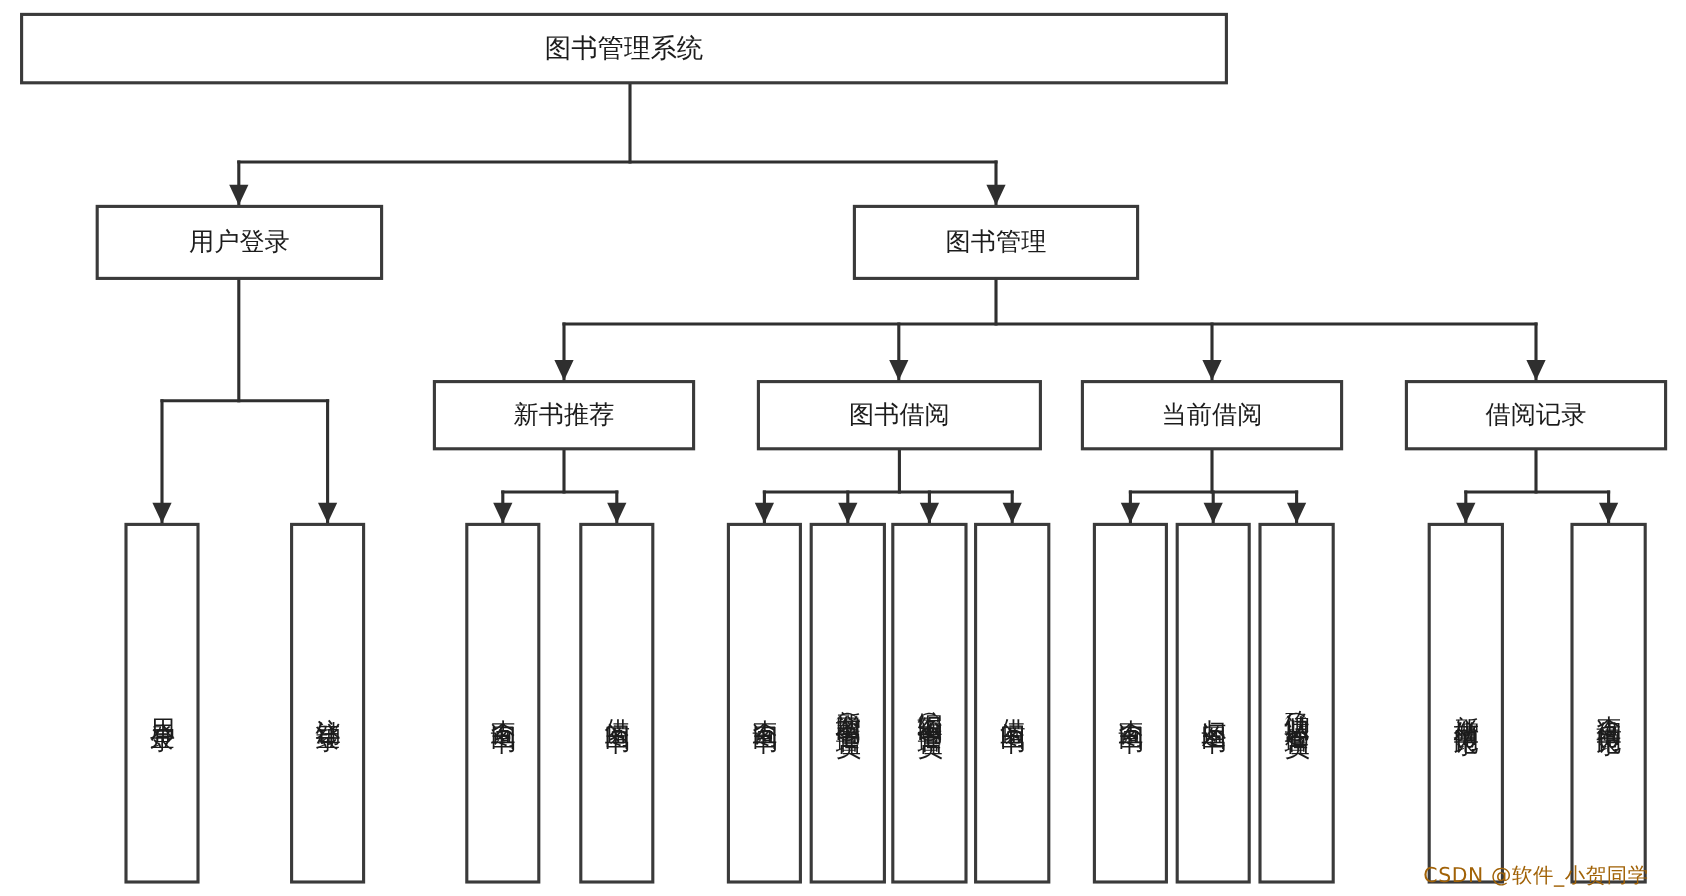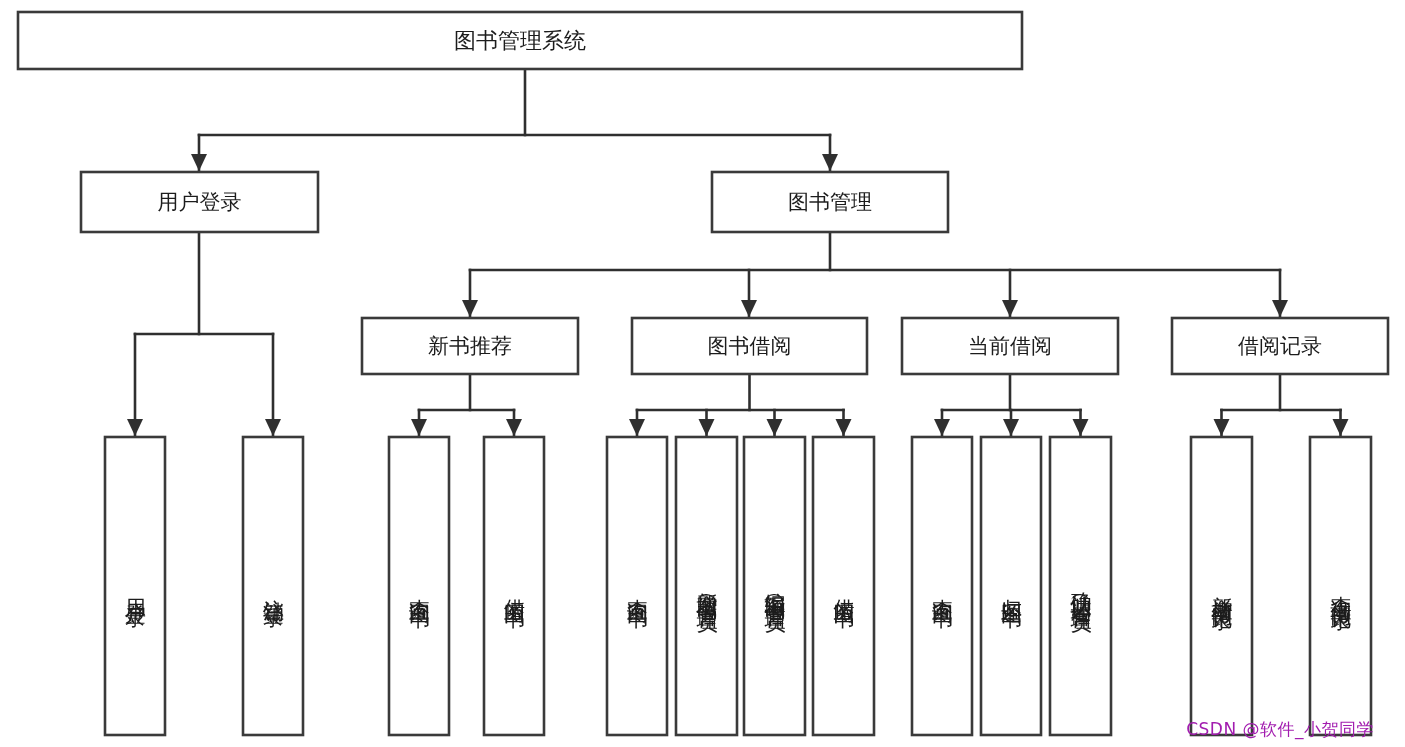--- a/index.html
+++ b/index.html
@@ -75,21 +75,21 @@
     color: #1c1c1c;
     white-space: nowrap;
     text-align: center;
   }
   .watermark {
     position: absolute;
     right: 8px;
     bottom: 6px;
     font-family: "DejaVu Sans", "Liberation Sans", sans-serif;
     font-size: 17px;
-    color: #a21caf;
+    color: #a16207;
     letter-spacing: 0.5px;
     white-space: nowrap;
     user-select: none;
   }
 </style>
 </head>
 <body>
 
 <div id="diagram-root">
 

